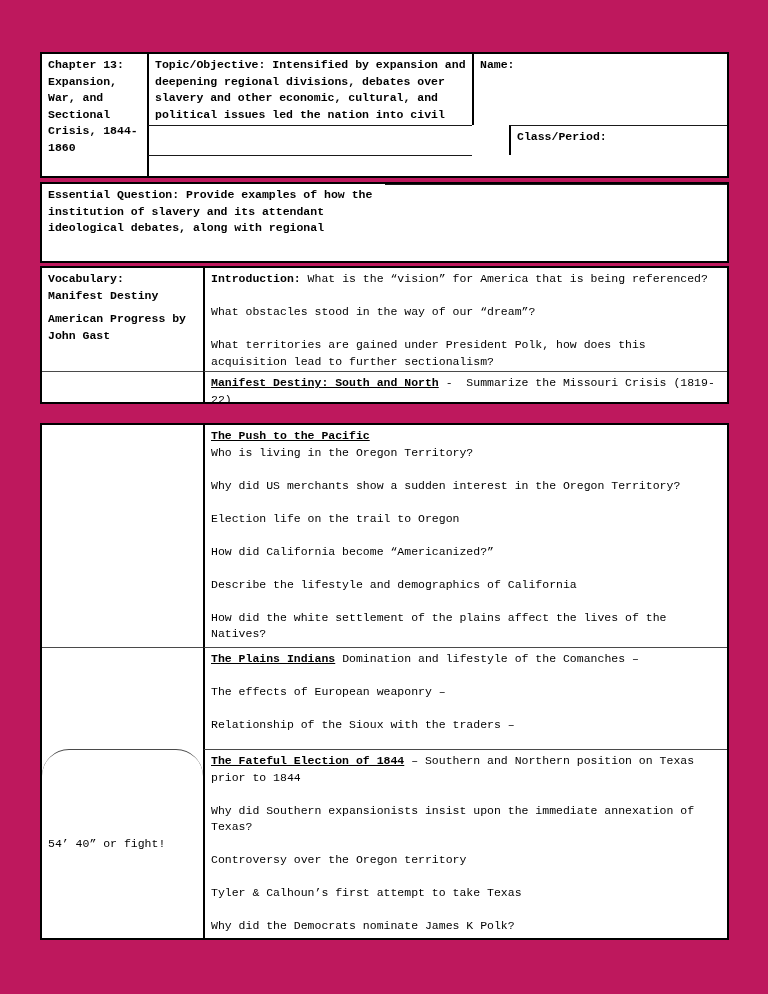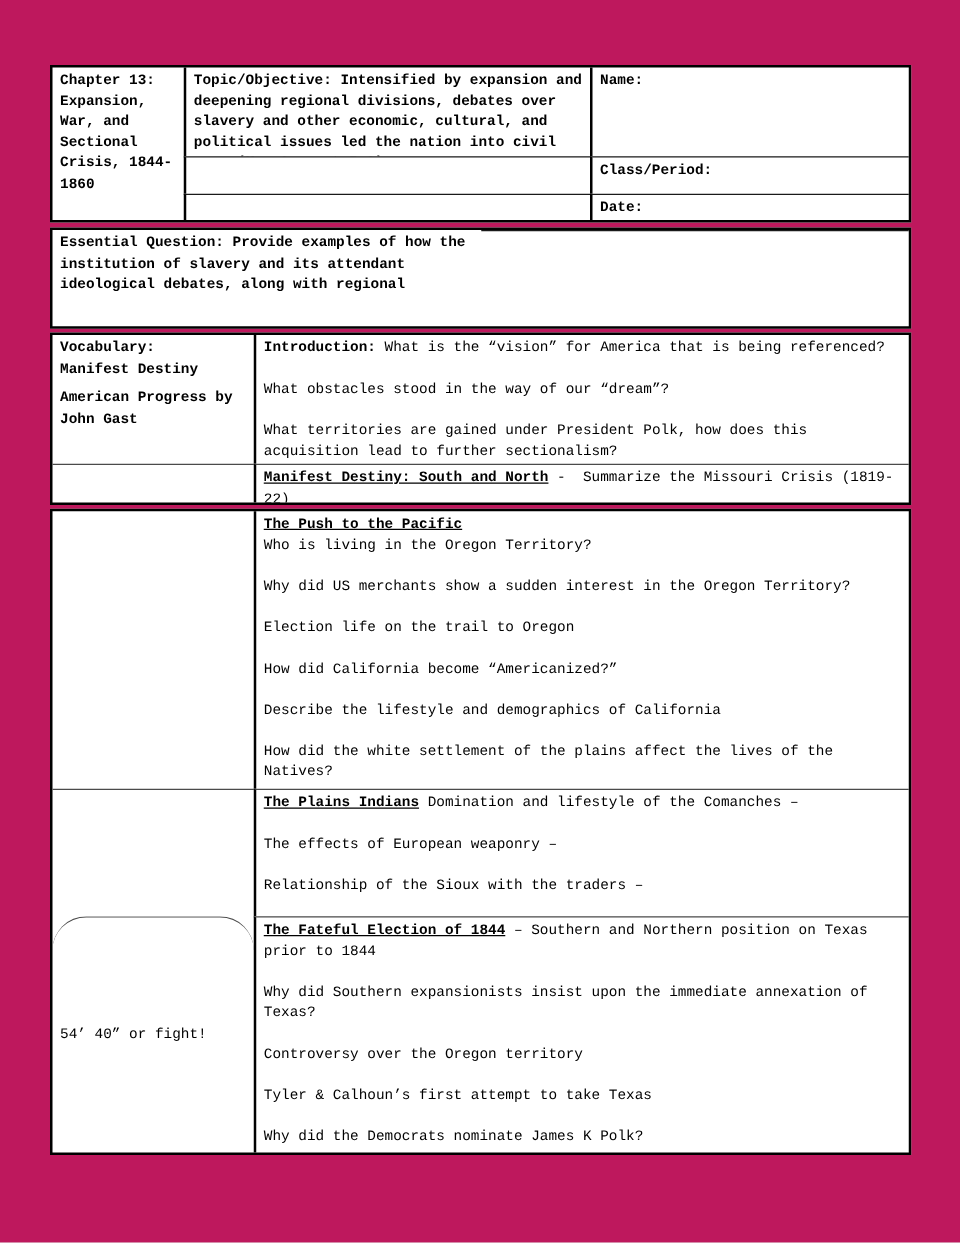--- a/index.html
+++ b/index.html
@@ -6,37 +6,37 @@
   .page{
     position:relative;width:768px;height:994px;background:#be185d;
     font-family:Liberation Mono, monospace;color:#000;
     margin:0 auto;overflow:hidden;
   }
   .content{position:absolute;left:40px;top:52px;width:689px;}
   .tbl{border:2.5px solid #000;box-sizing:border-box;display:grid;background:#fff;}
   .grid-a{grid-template-columns:105px 325px 1fr;grid-template-rows:71px 30px 1fr;height:126px;}
   .grid-b{grid-template-columns:1fr 1fr;grid-template-rows:54px 1fr;height:81px;margin-top:4px;}
   .grid-c{grid-template-columns:161px 1fr;grid-template-rows:103px 1fr;height:138px;margin-top:3px;}
-  .grid-d{grid-template-columns:161px 1fr;grid-template-rows:222px 102px 1fr;height:517px;margin-top:3px;}
+  .grid-d{grid-template-columns:161px 1fr;grid-template-rows:222px 102px 1fr;height:517px;margin-top:19px;}
   .cell{box-sizing:border-box;padding:3px 6px;font-size:11.5px;line-height:16.5px;overflow:hidden;}
   .b{font-weight:bold;}
   .u{text-decoration:underline;}
   .bl{border-left:2.5px solid #000;}
   .bt{border-top:1.5px solid #1a1a1a;}
   .bt2{border-top:1.2px solid #4a4a4a;}
   .q{margin-top:16.5px;}
   .gap-line{margin-top:7px;}
   .pre{white-space:pre-wrap;}
   .slogan-cell{display:flex;align-items:center;border-radius:27px;}
   
   .a-chapter{grid-column:1;grid-row:1 / span 3;}
   .a-topic{grid-column:2;grid-row:1;}
   .a-name{grid-column:3;grid-row:1;}
   .a-e2{grid-column:2;grid-row:2;}
-  .a-class{grid-column:3;grid-row:2;}
+  .a-class{grid-column:3;grid-row:2;margin-left:37px;}
   .a-e3{grid-column:2;grid-row:3;}
   .a-date{grid-column:3;grid-row:3;}
 </style>
 </head>
 <body>
 
 <div class="page">
   <div class="content">
 
     <div class="tbl grid-a">
@@ -47,23 +47,20 @@
         <span>Topic/Objective: Intensified by expansion and deepening regional divisions, debates over slavery and other economic, cultural, and political issues led the nation into civil war. (Key Concept 5.2)</span>
       </div>
       <div class="cell b a-name bl">
         <span>Name:</span>
       </div>
       <div class="cell a-e2 bl bt"></div>
       <div class="cell b a-class bl bt">
         <span>Class/Period:</span>
       </div>
       <div class="cell a-e3 bl bt"></div>
-      <div class="cell b a-date bl bt">
-        <span>Date:</span>
-      </div>
     </div>
 
     <div class="tbl grid-b">
       <div class="cell b">
         <span>Essential Question: Provide examples of how the institution of slavery and its attendant ideological debates, along with regional economic and demographic changes, territorial expansion in the 1840’s and 1850’s, and cultural differences between the North and the South, all intensified sectionalism. (Key Concept 5.2 I)</span>
       </div>
       <div class="cell bt"></div>
     </div>
 
     <div class="tbl grid-c">

